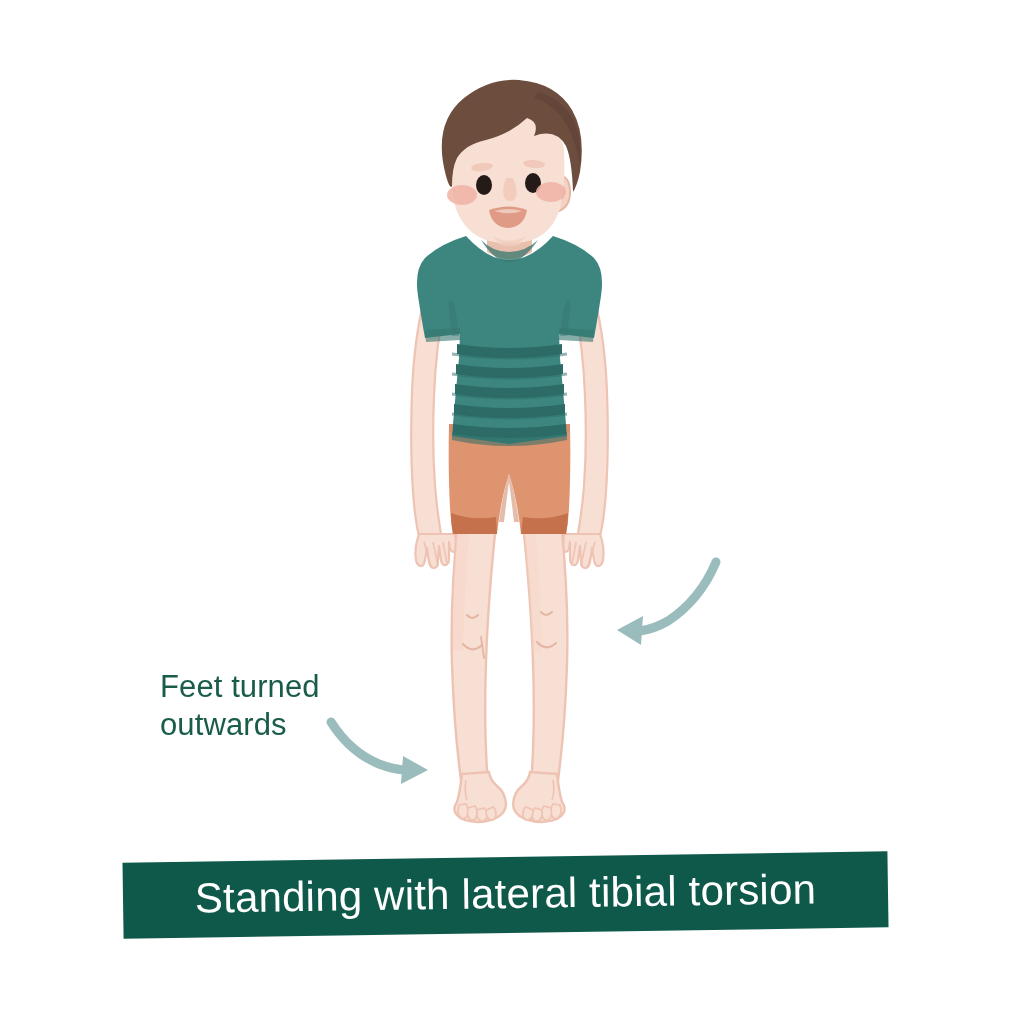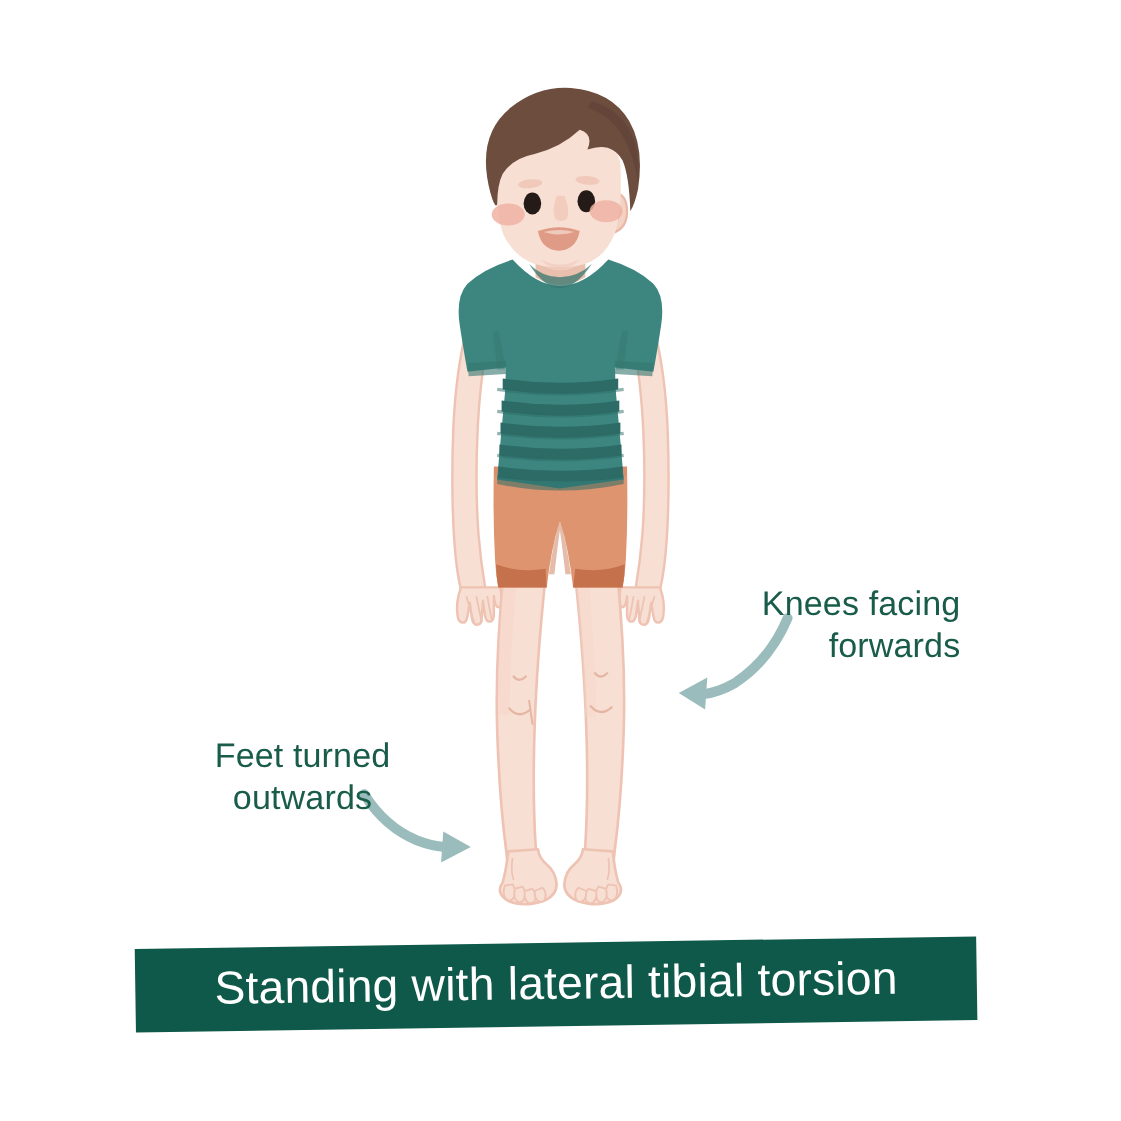--- a/index.html
+++ b/index.html
@@ -42,21 +42,20 @@
   }
   #annot-knees {
     right: 146px;
     top: 530px;
     text-align: right;
     width: 320px;
   }
   #annot-feet {
     left: 160px;
     top: 668px;
-    text-align: center;
     width: 230px;
   }
 
   
   #caption-banner {
     position: absolute;
     left: 123px;
     top: 857px;
     width: 765px;
     height: 76px;
@@ -326,22 +325,20 @@
     </g>
 
     <g>
       <path d="M331 722
                Q350 752 379 764
                Q392 769 404 770" fill="none" stroke="#9bbcbc" stroke-width="9" stroke-linecap="round"></path>
       <path d="M428 770 L401 784 L403 756 Z" fill="#9bbcbc"></path>
     </g>
   </svg>
 
-  <div class="annot" id="annot-knees">Knees facing
-forwards</div>
 
   <div class="annot" id="annot-feet">Feet turned
 outwards</div>
 
   <div id="caption-banner">
     <span id="caption-text">Standing with lateral tibial torsion</span>
   </div>
 
 </div>
 

